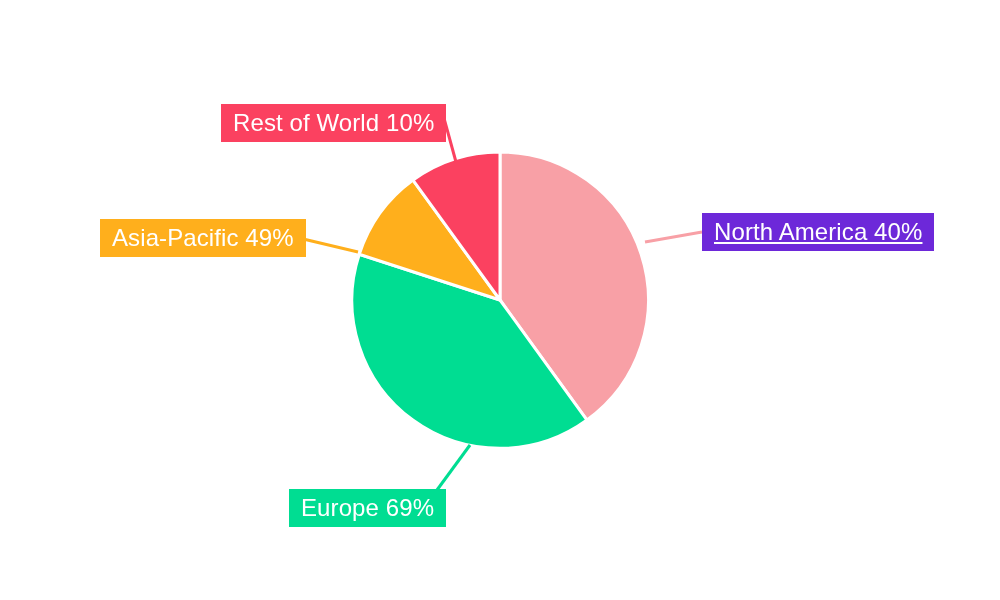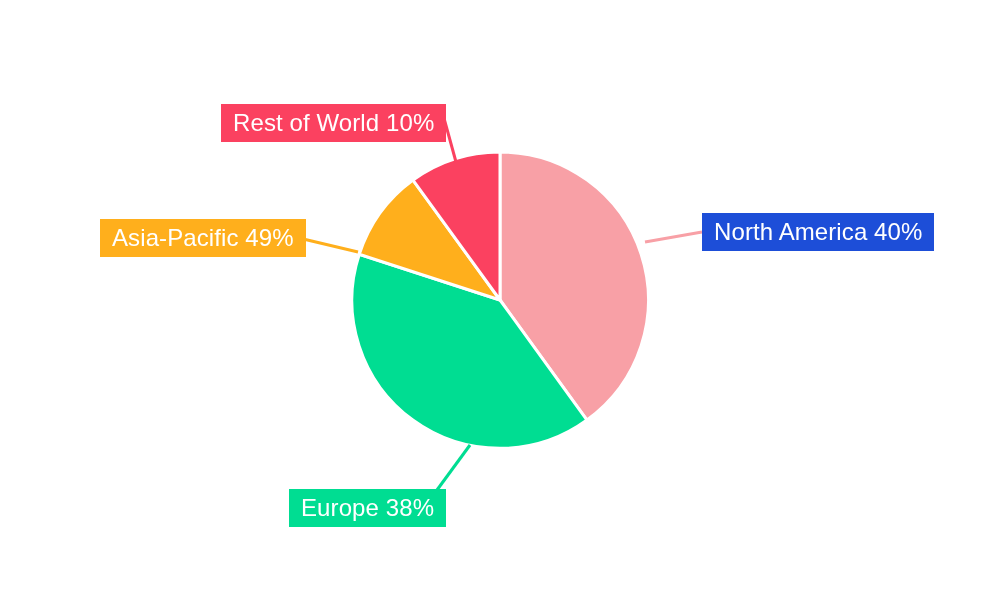--- a/index.html
+++ b/index.html
@@ -67,21 +67,21 @@
 
     <g>
       <polyline class="leader-line" points="645,242 702,232" stroke="#F8A0A6"></polyline>
       <polyline class="leader-line" points="470,445 437,490" stroke="#00DD92"></polyline>
       <polyline class="leader-line" points="358,252 299,238" stroke="#FFAF1C"></polyline>
       <polyline class="leader-line" points="456,162 442,111" stroke="#FB4160"></polyline>
     </g>
 
   </svg>
 
-  <div class="pie-label" style="left: 702px; top: 213px; background: #1d4ed8; color: rgb(255, 255, 255);">North America 40%</div>
+  <div class="pie-label" style="left: 702px; top: 213px; background: #6d28d9; color: rgb(255, 255, 255); text-decoration: underline;">North America 40%</div>
 
-  <div class="pie-label" style="left: 289px; top: 489px; background: rgb(0, 221, 146); color: rgb(255, 255, 255);">Europe 38%</div>
+  <div class="pie-label" style="left: 289px; top: 489px; background: rgb(0, 221, 146); color: rgb(255, 255, 255);">Europe 69%</div>
 
   <div class="pie-label" style="left: 100px; top: 219px; background: rgb(255, 175, 28); color: rgb(255, 255, 255);">Asia-Pacific 49%</div>
 
   <div class="pie-label" style="left: 221px; top: 92px; background: rgb(251, 65, 96); color: rgb(255, 255, 255); margin-top: 12px;">Rest of World 10%</div>
 
 </div>
 
 </body></html>

